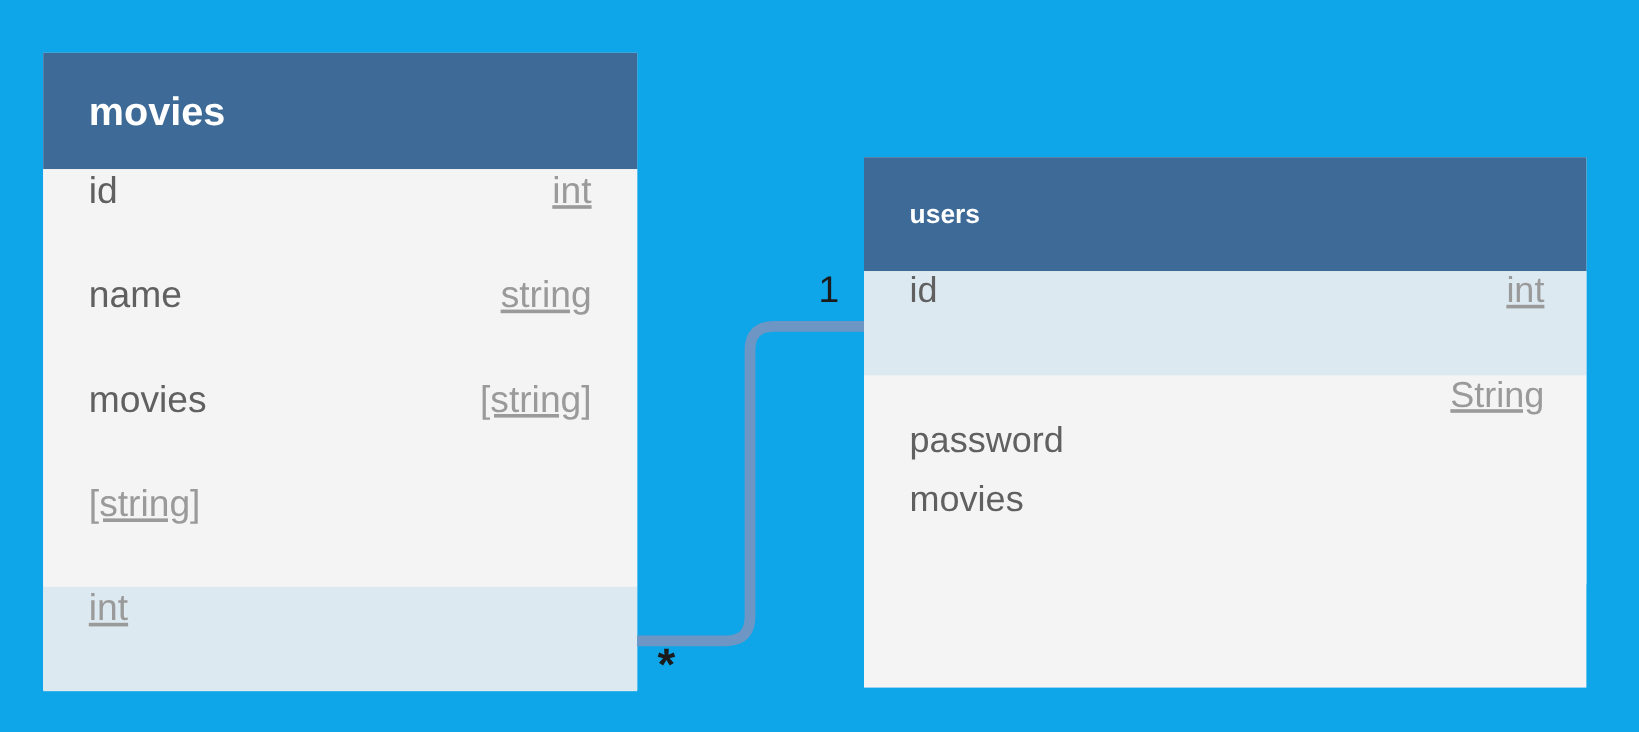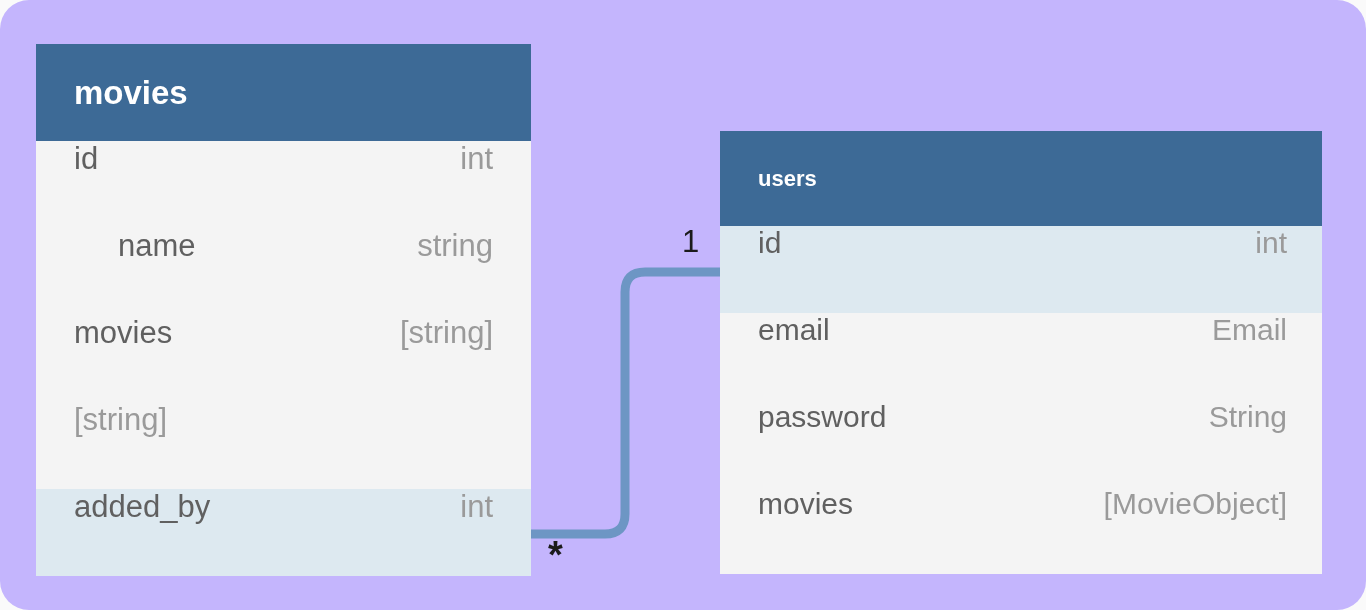--- a/index.html
+++ b/index.html
@@ -46,20 +46,21 @@
   .field-row.highlight {
     background: #dde9f0;
   }
   .field-name {
     color: #606060;
     white-space: nowrap;
   }
   .field-type {
     color: #9a9a9a;
     white-space: nowrap;
+    text-decoration: underline;
   }
 
   
   #entity-movies {
     left: 36px;
     top: 44px;
     width: 495px;
     height: 531px;
   }
   #entity-movies .entity-header {
@@ -116,75 +117,69 @@
   #cardinality-many {
     left: 548px;
     top: 536px;
     font-size: 38px;
     font-weight: bold;
   }
 </style>
 </head>
 <body>
 
-<div id="canvas" style="background: #c4b5fd; border-radius: 29px;">
+<div id="canvas" style="background: #0ea5e9;">
 
   <div class="entity" id="entity-movies">
     <div class="entity-header" style="background: rgb(61, 106, 150);">
       <span class="entity-title">movies</span>
     </div>
 
     <div class="field-row" style="background: rgb(244, 244, 244);">
       <span class="field-name" style="color: rgb(96, 96, 96);">id</span>
       <span class="field-type" style="color: rgb(154, 154, 154);">int</span>
     </div>
 
     <div class="field-row" style="background: rgb(244, 244, 244);">
-      <span class="field-name" style="color: rgb(96, 96, 96); margin-left: 44px;">name</span>
+      <span class="field-name" style="color: rgb(96, 96, 96);">name</span>
       <span class="field-type" style="color: rgb(154, 154, 154);">string</span>
     </div>
 
     <div class="field-row" style="background: rgb(244, 244, 244);">
       <span class="field-name" style="color: rgb(96, 96, 96);">movies</span>
       <span class="field-type" style="color: rgb(154, 154, 154);">[string]</span>
     </div>
 
     <div class="field-row" style="background: rgb(244, 244, 244);">
       <span class="field-type" style="color: rgb(154, 154, 154);">[string]</span>
     </div>
 
     <div class="field-row highlight" style="background: rgb(221, 233, 240);">
-      <span class="field-name" style="color: rgb(96, 96, 96);">added_by</span>
       <span class="field-type" style="color: rgb(154, 154, 154);">int</span>
     </div>
   </div>
 
   <div class="entity" id="entity-users">
     <div class="entity-header" style="background: rgb(61, 106, 150);">
       <span class="entity-title">users</span>
     </div>
 
     <div class="field-row highlight" style="background: rgb(221, 233, 240);">
       <span class="field-name" style="color: rgb(96, 96, 96);">id</span>
       <span class="field-type" style="color: rgb(154, 154, 154);">int</span>
     </div>
 
-    <div class="field-row" style="background: rgb(244, 244, 244);">
-      <span class="field-name" style="color: rgb(96, 96, 96);">email</span>
-      <span class="field-type" style="color: rgb(154, 154, 154);">Email</span>
-    </div>
 
     <div class="field-row" style="background: rgb(244, 244, 244);">
-      <span class="field-name" style="color: rgb(96, 96, 96);">password</span>
+      <span class="field-name" style="color: rgb(96, 96, 96); margin-top: 38px;">password</span>
       <span class="field-type" style="color: rgb(154, 154, 154);">String</span>
     </div>
 
     <div class="field-row" style="background: rgb(244, 244, 244);">
       <span class="field-name" style="color: rgb(96, 96, 96);">movies</span>
-      <span class="field-type" style="color: rgb(154, 154, 154);">[MovieObject]</span>
     </div>
   </div>
 
   <svg id="relationship-layer" viewBox="0 0 1366 610">
     <path id="relationship-path" fill="none" stroke="#6d96c4" stroke-width="9" stroke-linecap="butt" stroke-linejoin="round" d="M 531 534 L 605 534 Q 625 534 625 514 L 625 292 Q 625 272 645 272 L 720 272"></path>
   </svg>
 
   <span class="cardinality-label" id="cardinality-one">1</span>
 
   <span class="cardinality-label" id="cardinality-many">*</span>

